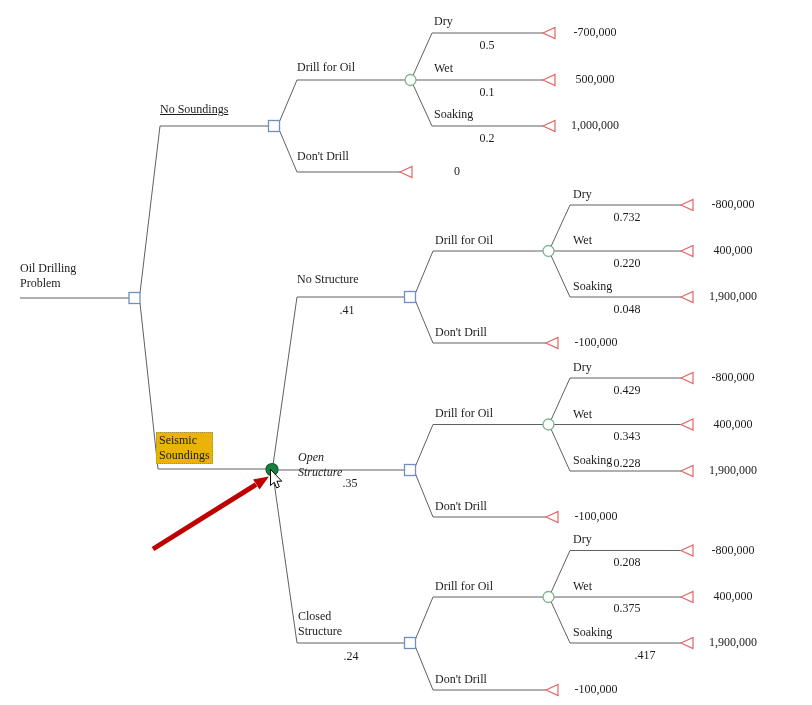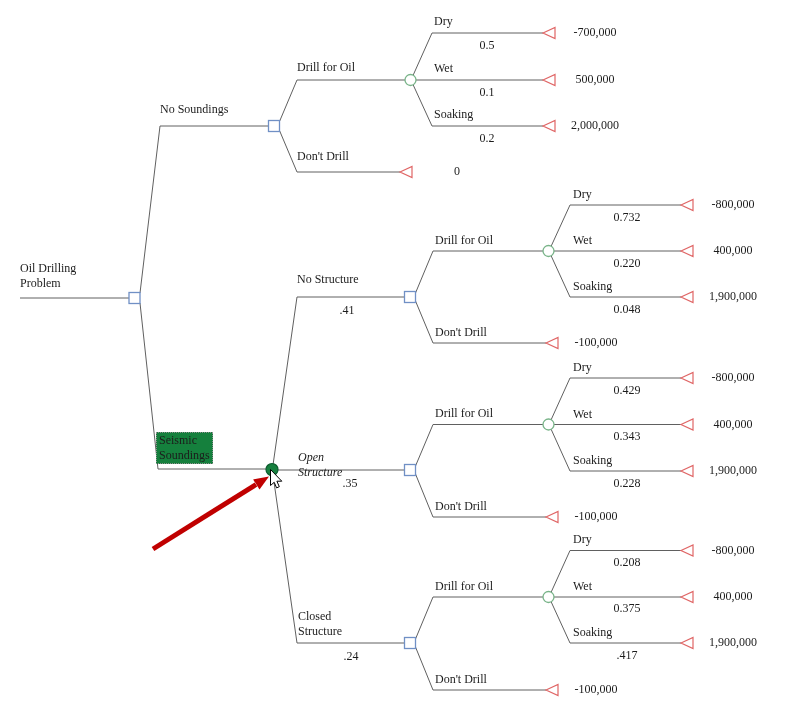--- a/index.html
+++ b/index.html
@@ -1,21 +1,21 @@
 <!DOCTYPE html>
 <html><head>
 <meta charset="utf-8">
 <style>
   html,body{margin:0;padding:0;background:#ffffff;}
   .stage{position:relative;width:812px;height:705px;background:#ffffff;overflow:hidden;
          font-family:"Liberation Serif", serif;}
   .stage svg{position:absolute;left:0;top:0;}
   .t{position:absolute;font:12px/15px "Liberation Serif", serif;color:#1c1c1c;white-space:pre-line;}
   .ctr{transform:translateX(-50%);white-space:nowrap;}
-  .selbox{border:1px dotted #8f8f8f;padding:0 2px;background:#15803d;}
+  .selbox{border:1px dotted #8f8f8f;padding:0 2px;background:#eab308;}
   .br{stroke:#606060;stroke-width:1;fill:none;}
   .sq{fill:#ffffff;stroke:#7090c5;stroke-width:1.3;}
   .ch{fill:#ffffff;stroke:#79b489;stroke-width:1.3;}
   .tm{fill:#ffffff;stroke:#e06666;stroke-width:1.2;}
   .gn{fill:#17803f;stroke:#0c5c2e;stroke-width:1.2;}
   .cur{fill:#ffffff;stroke:#000000;stroke-width:1;}
 </style>
 </head>
 <body>
 
@@ -88,31 +88,31 @@
     </g>
 
     <g transform="translate(270.5,469.5)">
       <path class="cur" d="M0,0 L0,16 L3.7,12.8 L6.1,18.4 L8.8,17.2 L6.4,11.7 L11.3,11.7 Z"></path>
     </g>
   </svg>
 
   <div class="t" style="left:20px;top:261px;">Oil Drilling
 Problem</div>
 
-  <div class="t" style="left:160px;top:102px;">No Soundings</div>
+  <div class="t" style="left:160px;top:102px;text-decoration:underline;">No Soundings</div>
   <div class="t" style="left:297px;top:60px;">Drill for Oil</div>
   <div class="t" style="left:434px;top:14px;">Dry</div>
   <div class="t ctr" style="left:487px;top:38px;text-align:center;">0.5</div>
   <div class="t ctr" style="left:595px;top:25px;">-700,000</div>
   <div class="t" style="left:434px;top:61px;">Wet</div>
   <div class="t ctr" style="left:487px;top:85px;">0.1</div>
   <div class="t ctr" style="left:595px;top:72px;">500,000</div>
   <div class="t" style="left:434px;top:107px;">Soaking</div>
   <div class="t ctr" style="left:487px;top:131px;">0.2</div>
-  <div class="t ctr" style="left:595px;top:118px;">2,000,000</div>
+  <div class="t ctr" style="left:595px;top:118px;">1,000,000</div>
   <div class="t" style="left:297px;top:149px;">Don't Drill</div>
   <div class="t ctr" style="left:457px;top:164px;">0</div>
 
   <div class="t selbox" style="left:156px;top:432px;">Seismic
 Soundings</div>
 
   <div class="t" style="left:297px;top:272px;">No Structure</div>
   <div class="t ctr" style="left:347px;top:303px;">.41</div>
   <div class="t" style="left:435px;top:233px;">Drill for Oil</div>
   <div class="t" style="left:573px;top:187px;">Dry</div>
@@ -131,34 +131,34 @@
 Structure</div>
   <div class="t ctr" style="left:350px;top:476px;">.35</div>
   <div class="t" style="left:435px;top:406px;">Drill for Oil</div>
   <div class="t" style="left:573px;top:360px;">Dry</div>
   <div class="t ctr" style="left:627px;top:383px;">0.429</div>
   <div class="t ctr" style="left:733px;top:370px;">-800,000</div>
   <div class="t" style="left:573px;top:407px;">Wet</div>
   <div class="t ctr" style="left:627px;top:429px;">0.343</div>
   <div class="t ctr" style="left:733px;top:417px;">400,000</div>
   <div class="t" style="left:573px;top:453px;">Soaking</div>
-  <div class="t ctr" style="left:627px;top:476px;">0.228</div>
+  <div class="t ctr" style="left:627px;top:456px;">0.228</div>
   <div class="t ctr" style="left:733px;top:463px;">1,900,000</div>
   <div class="t" style="left:435px;top:499px;">Don't Drill</div>
   <div class="t ctr" style="left:596px;top:509px;">-100,000</div>
 
   <div class="t" style="left:298px;top:609px;">Closed
 Structure</div>
   <div class="t ctr" style="left:351px;top:649px;">.24</div>
   <div class="t" style="left:435px;top:579px;">Drill for Oil</div>
   <div class="t" style="left:573px;top:532px;">Dry</div>
   <div class="t ctr" style="left:627px;top:555px;">0.208</div>
   <div class="t ctr" style="left:733px;top:543px;">-800,000</div>
   <div class="t" style="left:573px;top:579px;">Wet</div>
   <div class="t ctr" style="left:627px;top:601px;">0.375</div>
   <div class="t ctr" style="left:733px;top:589px;">400,000</div>
   <div class="t" style="left:573px;top:625px;">Soaking</div>
-  <div class="t ctr" style="left:627px;top:648px;">.417</div>
+  <div class="t ctr" style="left:645px;top:648px;">.417</div>
   <div class="t ctr" style="left:733px;top:635px;">1,900,000</div>
   <div class="t" style="left:435px;top:672px;">Don't Drill</div>
   <div class="t ctr" style="left:596px;top:682px;">-100,000</div>
 
 </div>
 
 </body></html>

